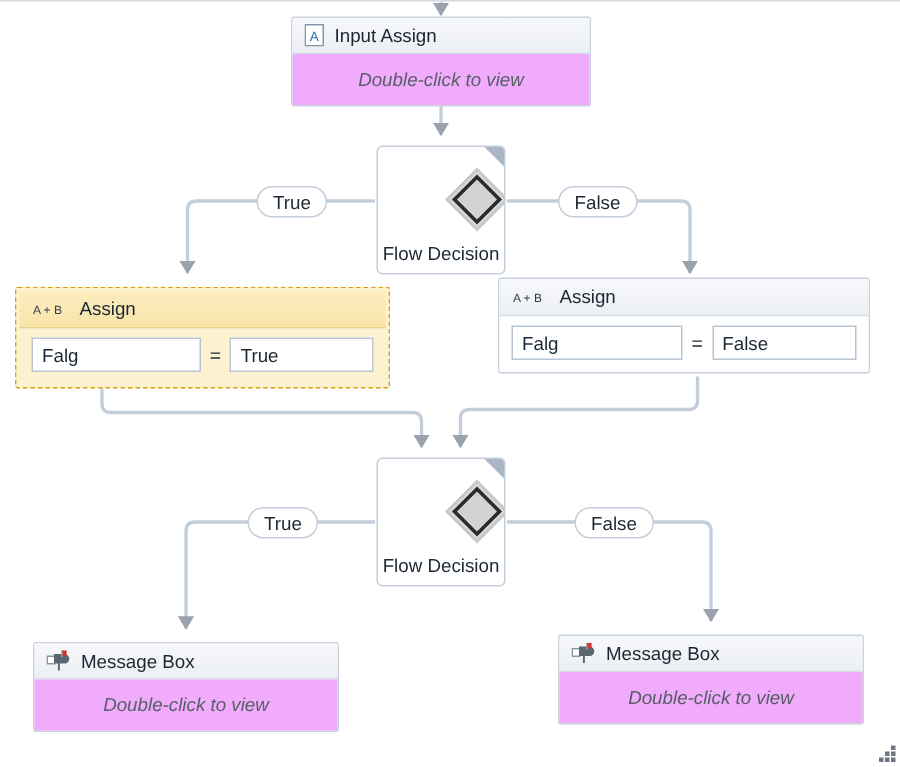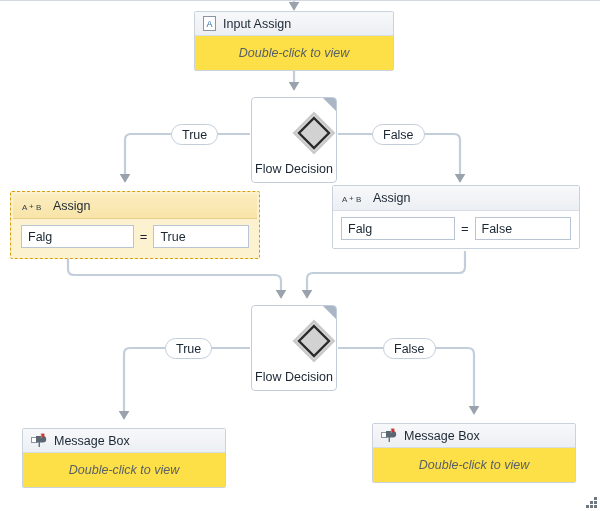--- a/index.html
+++ b/index.html
@@ -55,21 +55,21 @@
     font-size: 12.5px;
     color: #1b2733;
     white-space: nowrap;
   }
   .activity .act-body {
     box-sizing: border-box;
     height: 34px;
     display: flex;
     align-items: center;
     justify-content: center;
-    background: #fde047;
+    background: #f0abfc;
     text-align: center;
   }
   .activity .act-hint {
     font-size: 12.5px;
     font-style: italic;
     color: #585f66;
   }
 
   
   .icon {
@@ -82,21 +82,21 @@
   .decision {
     position: absolute;
     box-sizing: border-box;
     width: 86px;
     height: 86px;
     background: #ffffff;
     border: 1px solid #c3cedb;
     border-radius: 4px;
     display: flex;
     flex-direction: column;
-    align-items: flex-end;
+    align-items: center;
     justify-content: flex-start;
     overflow: hidden;
     padding-left: 48px;
   }
   .decision .dec-corner {
     position: absolute;
     top: 0;
     right: 0;
     width: 0;
     height: 0;

